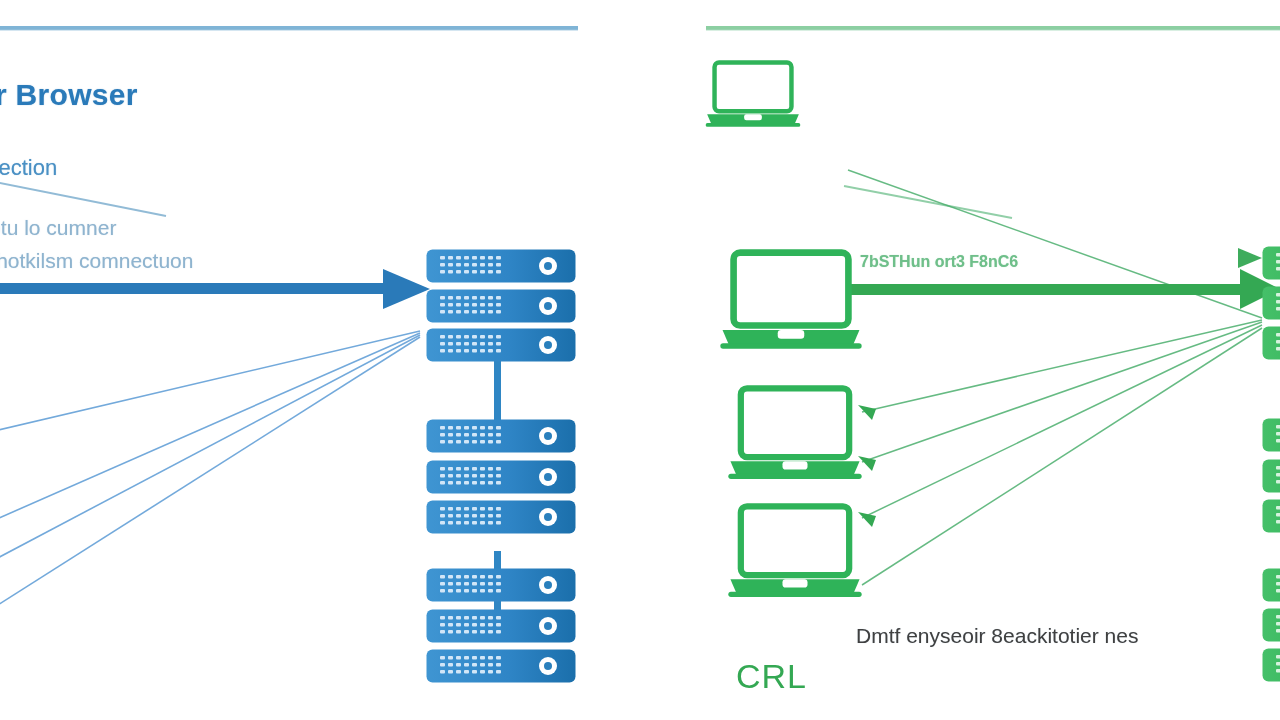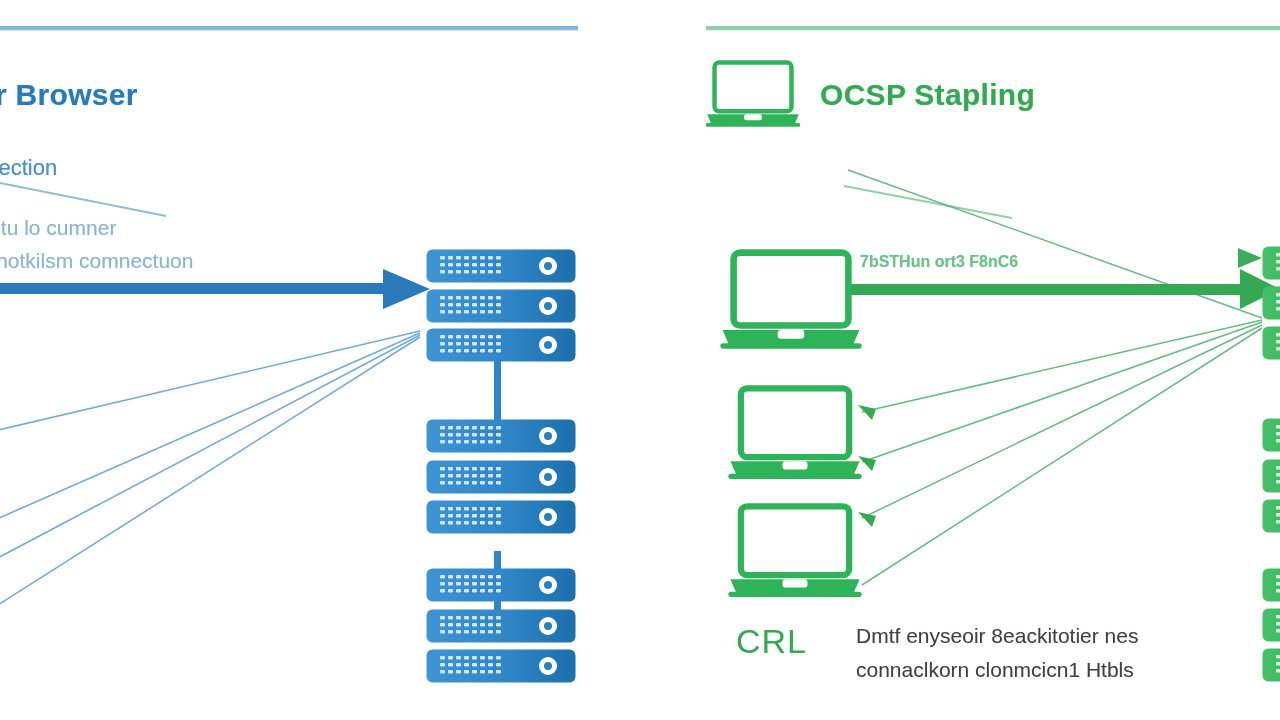--- a/index.html
+++ b/index.html
@@ -248,23 +248,21 @@
     </g>
   </svg>
 
   <div class="txt heading-blue blurred" style="left:-22px;top:78px;">er Browser</div>
 
   <div class="txt sub-blue blurred" style="left:-26px;top:155px;">nnection</div>
 
   <div class="txt body-blue blurred-soft" style="left:-26px;top:212px;">Cotu lo cumner</div>
   <div class="txt body-blue blurred-soft" style="left:-26px;top:245px;">cohotkilsm comnectuon</div>
 
-  <div class="txt heading-green blurred" style="left:820px;top:78px;">OCSP Stapling</div>
 
 
   <div class="txt label-green-small blurred-soft" style="left:860px;top:253px;">7bSTHun ort3 F8nC6</div>
 
-  <div class="txt crl-label" style="left:736px;top:622px;">CRL</div>
+  <div class="txt crl-label" style="left:736px;top:657px;">CRL</div>
 
   <div class="txt body-grayblue blurred-soft" style="left:856px;top:620px;">Dmtf enyseoir 8eackitotier nes</div>
-  <div class="txt body-grayblue blurred-soft" style="left:856px;top:654px;">connaclkorn clonmcicn1 Htbls</div>
 
 </div>
 
 </body></html>

